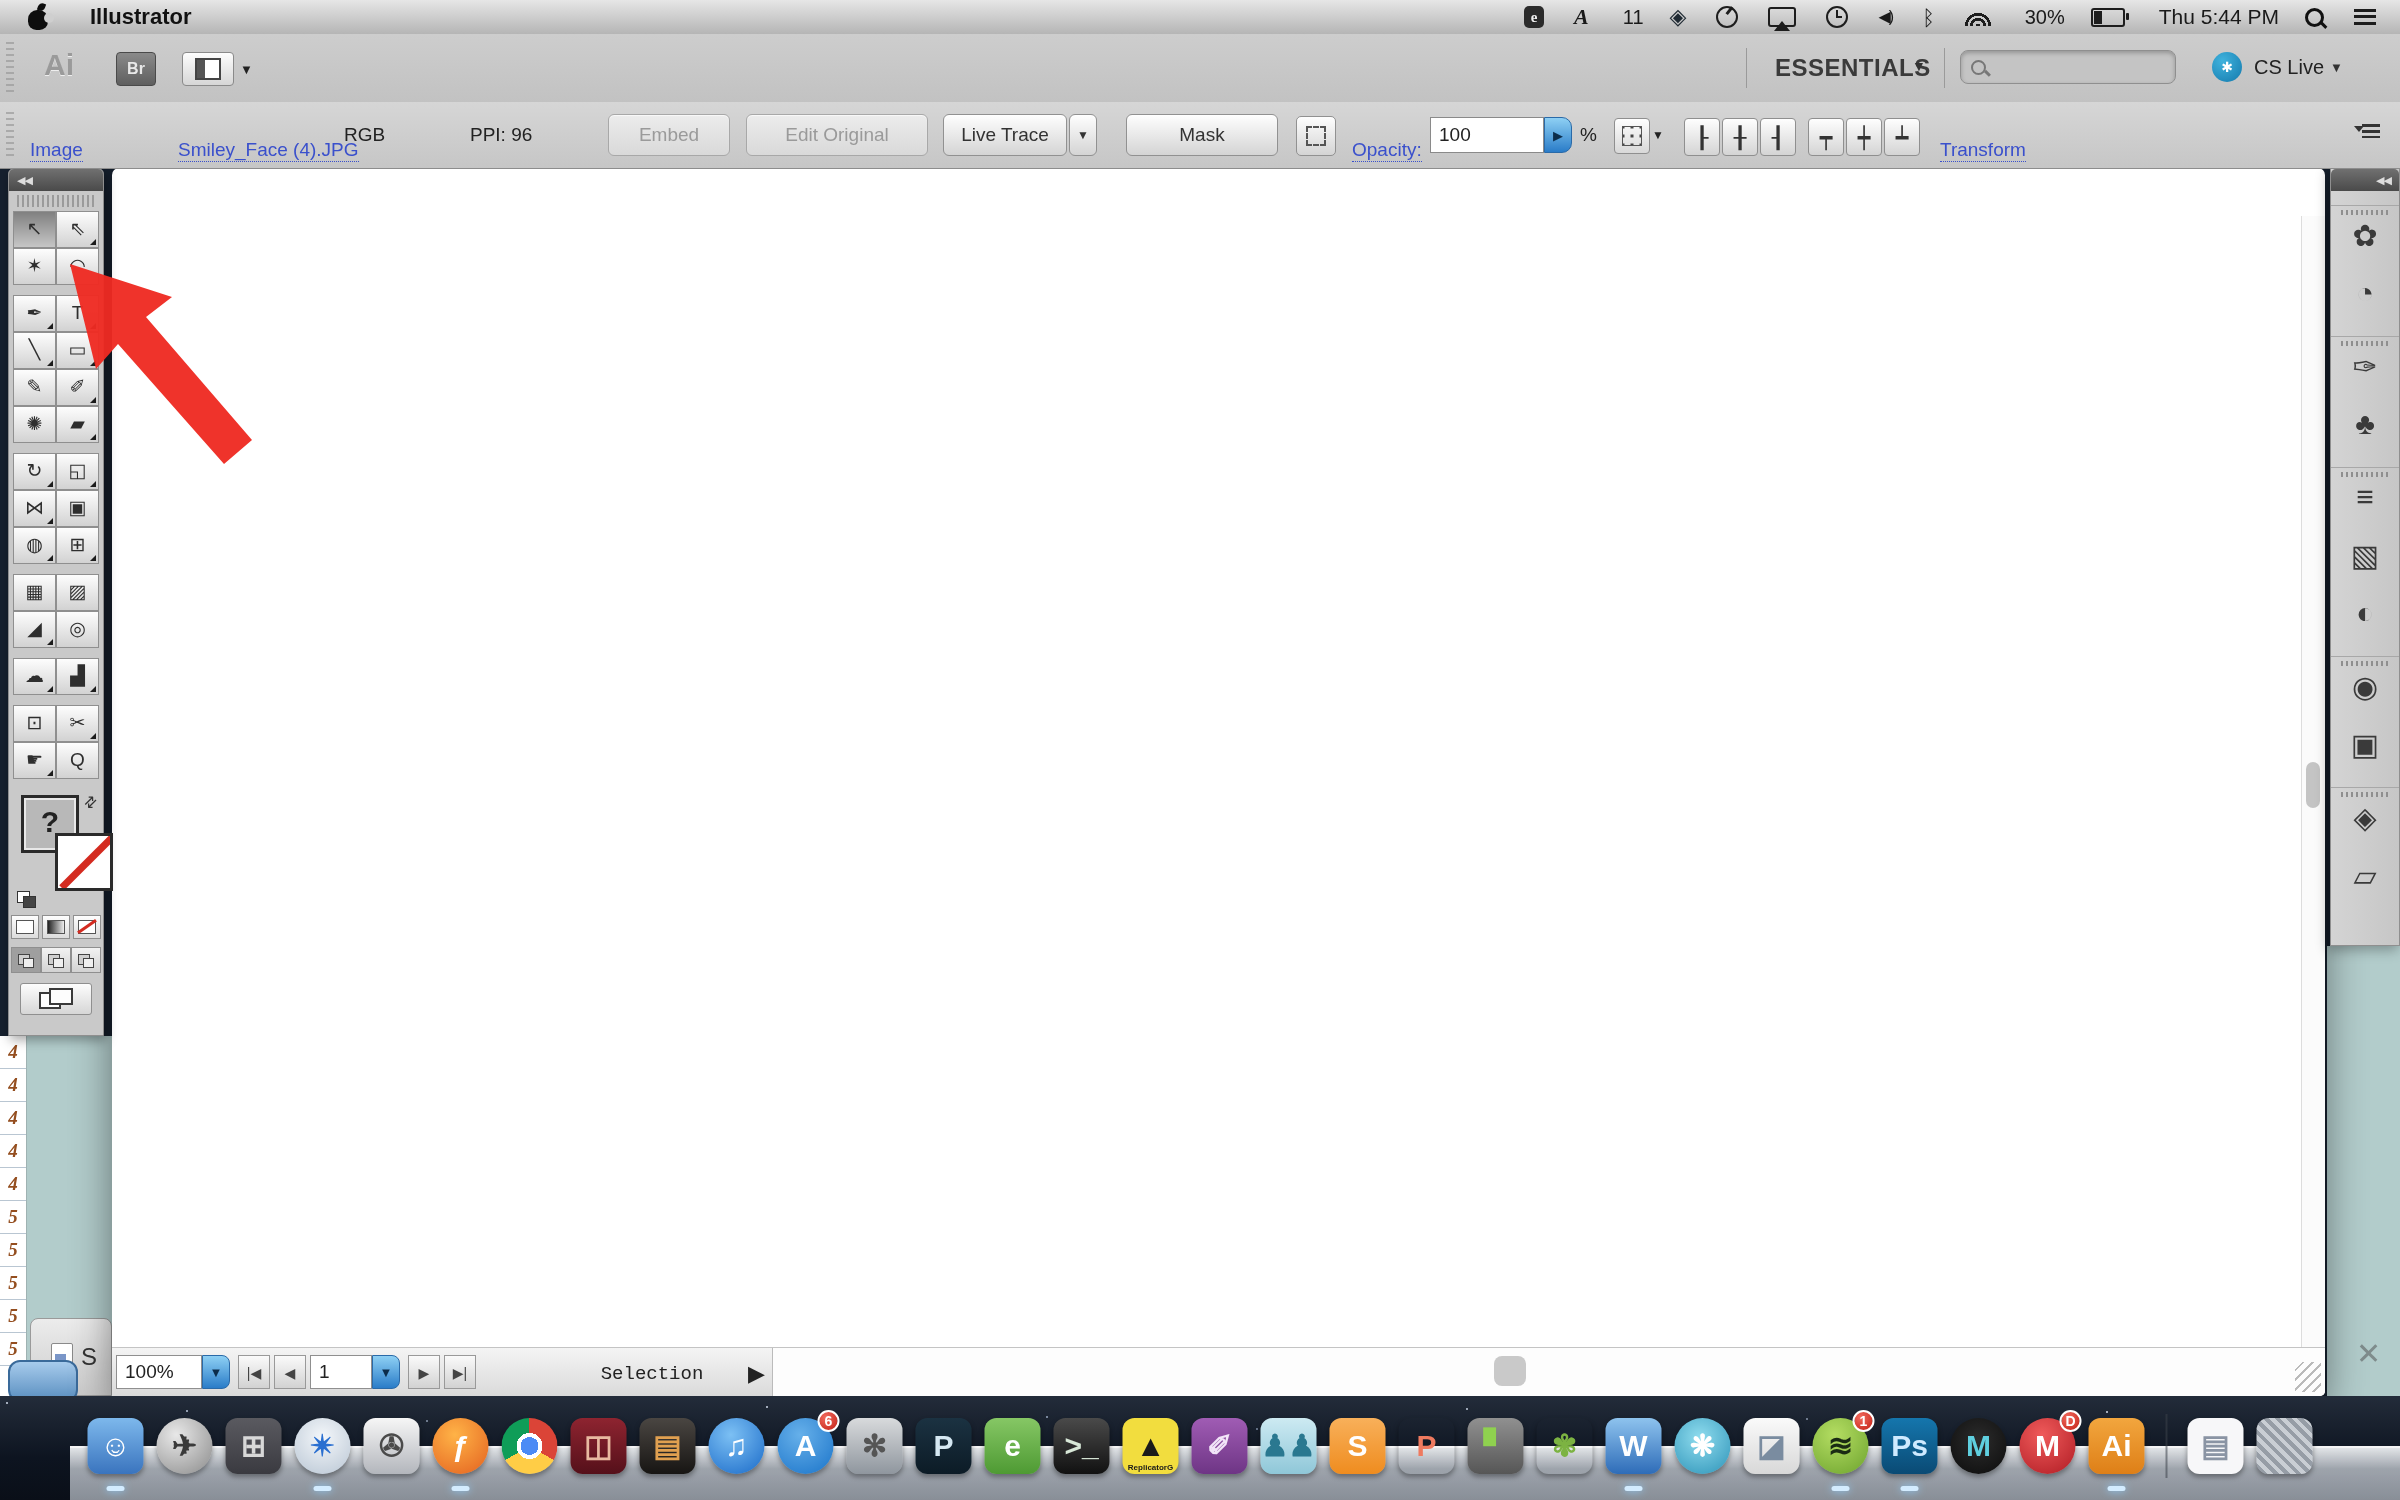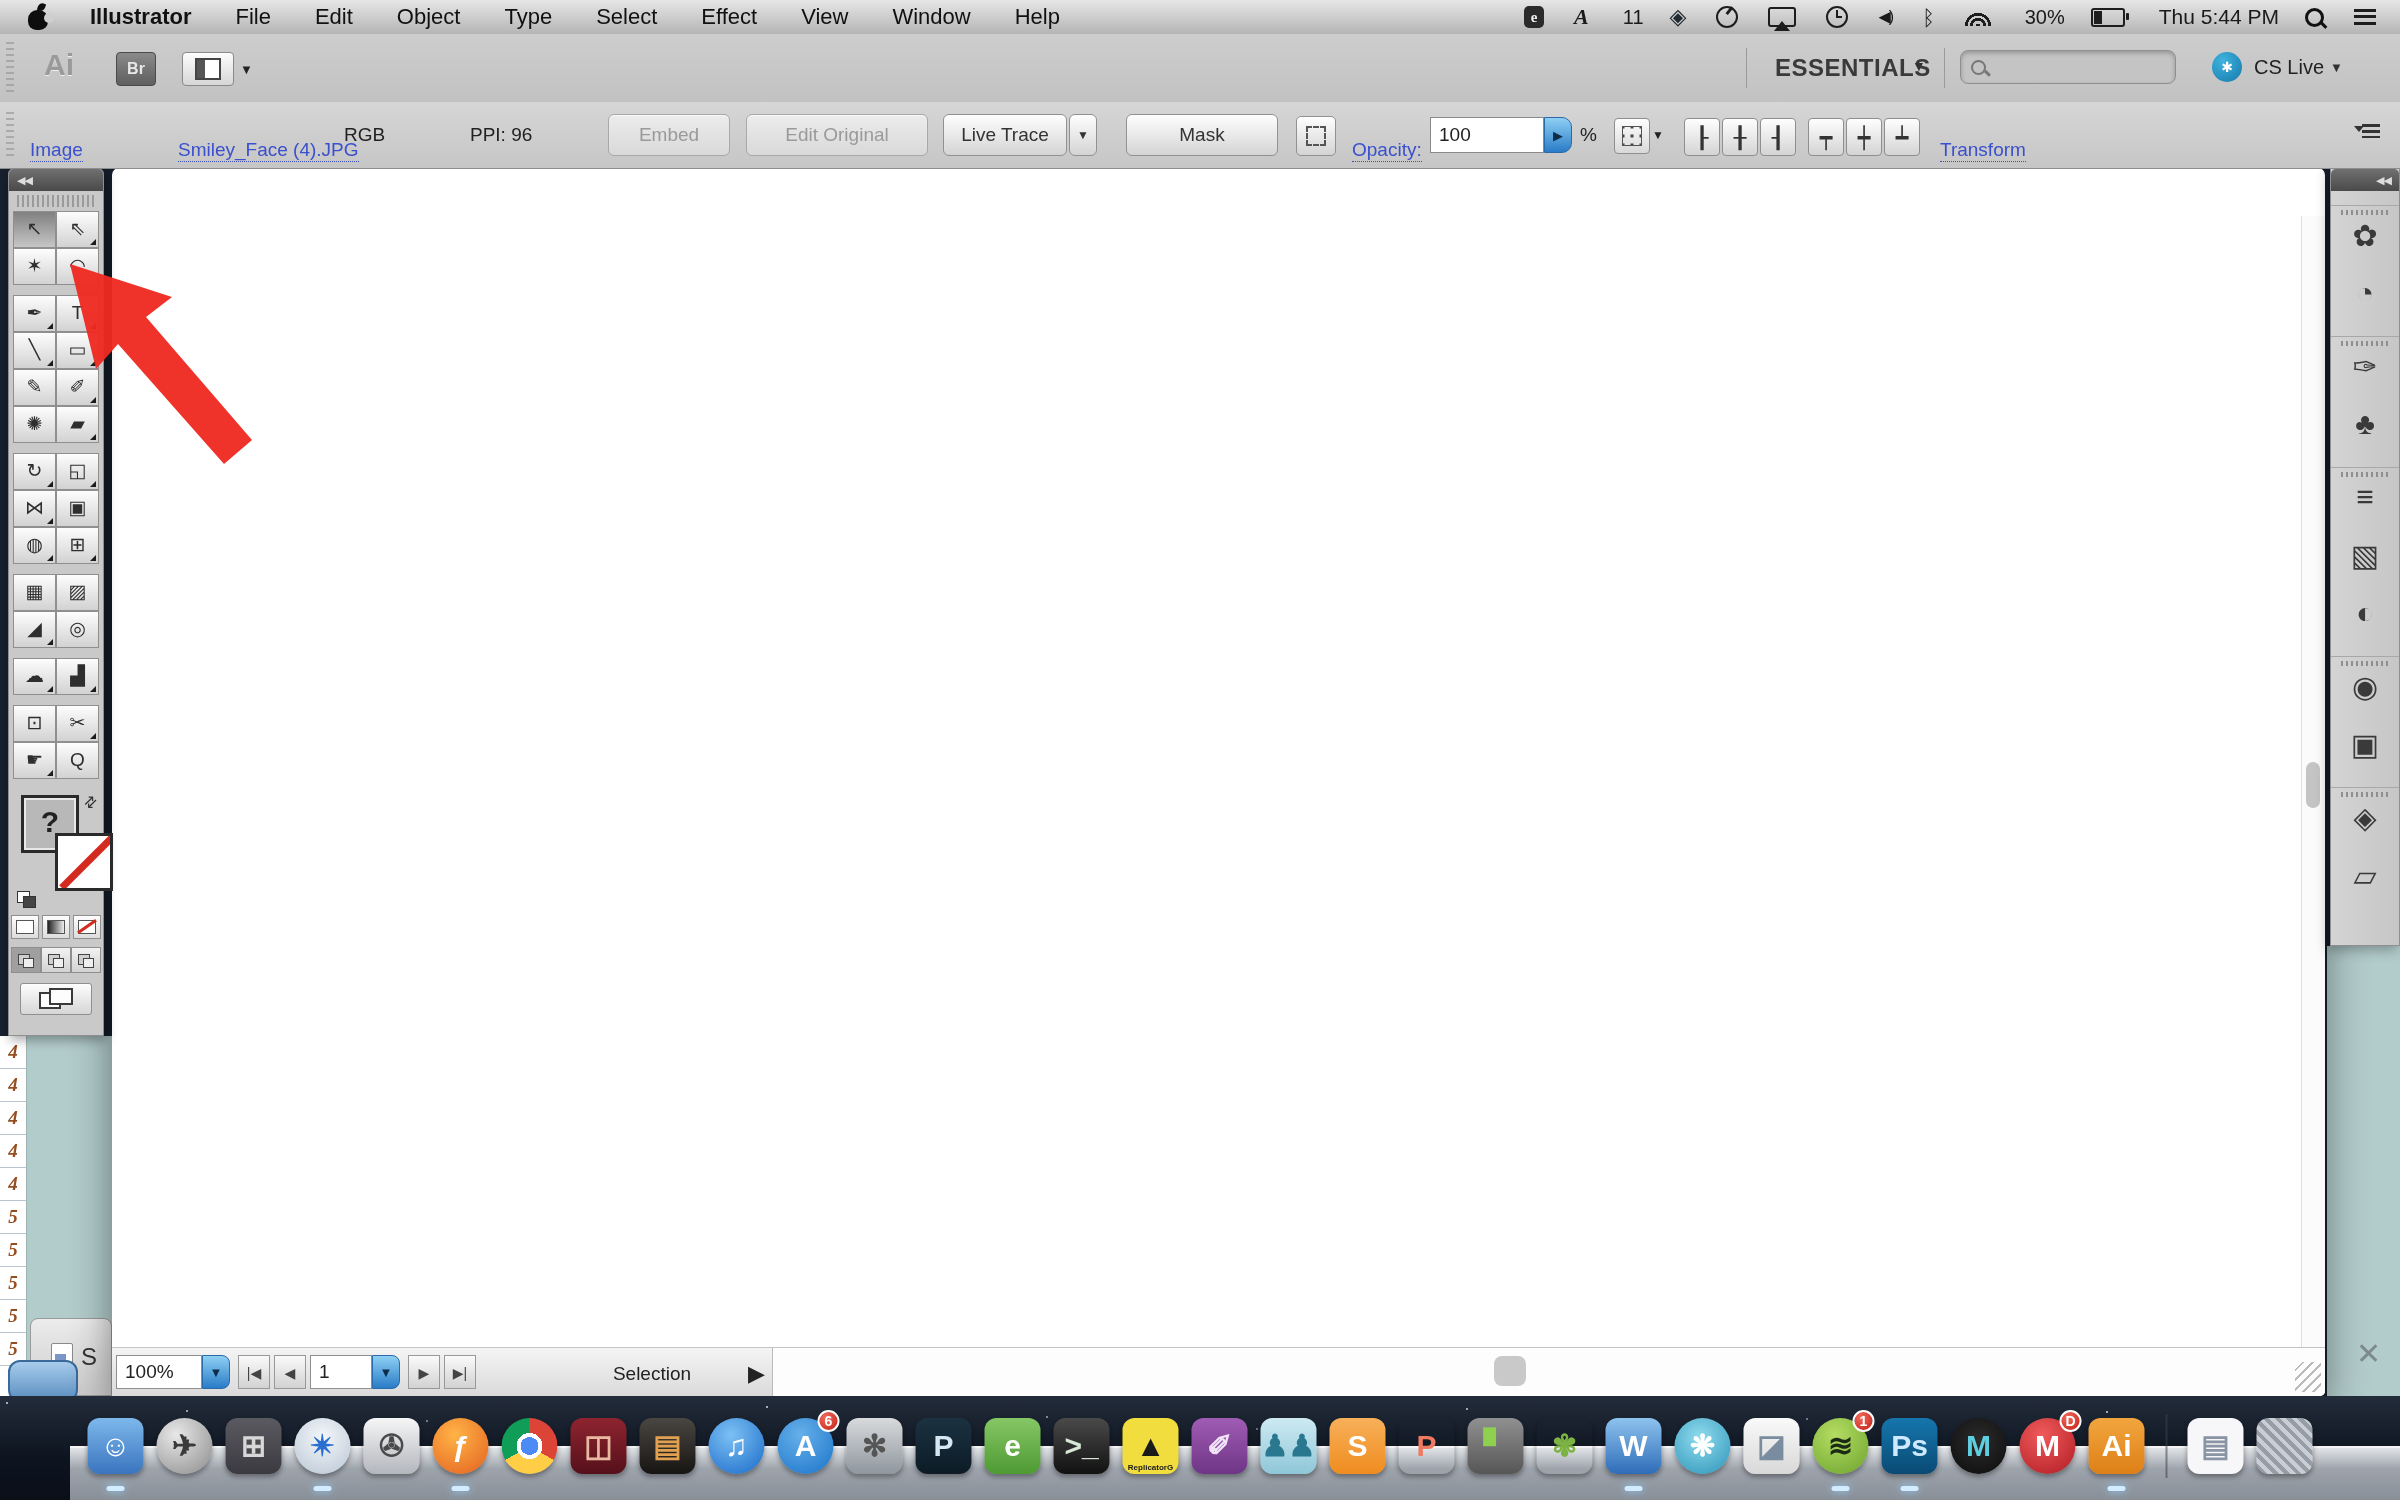--- a/index.html
+++ b/index.html
@@ -110,21 +110,21 @@
   #statusbar{position:absolute;left:0;top:0;width:660px;height:48px;background:linear-gradient(#f4f4f4,#dadada);border-right:1px solid #bbb;font-size:19px;color:#222;}
   .sb{position:absolute;top:7px;height:34px;box-sizing:border-box;}
   #zoom-field{left:4px;width:86px;background:#fff;border:1px solid #8f8f8f;padding:5px 0 0 8px;}
   .bluebtn{width:28px;background:linear-gradient(#8ed0f4,#2a7cc8);border:1px solid #2a6aa8;border-radius:0 8px 8px 0;color:#0c2c4a;font-size:13px;text-align:center;padding-top:9px;}
   #zoom-drop{left:90px;}
   .navbtn{width:32px;background:linear-gradient(#fafafa,#d2d2d2);border:1px solid #999;text-align:center;font-size:14px;color:#444;padding-top:9px;}
   #nav-first{left:126px;} #nav-prev{left:162px;}
   #page-field{left:198px;width:62px;background:#fff;border:1px solid #8f8f8f;padding:5px 0 0 8px;}
   #page-drop{left:260px;}
   #nav-next{left:296px;} #nav-last{left:332px;}
-  #tool-indicator{left:440px;width:200px;text-align:center;padding-top:8px;}
+  #tool-indicator{left:440px;width:200px;text-align:center;padding-top:8px;font-family:Liberation Mono, monospace;}
   #tool-arrow{left:636px;font-size:22px;padding-top:6px;}
   #hthumb{position:absolute;left:1382px;top:8px;width:32px;height:30px;border-radius:8px;background:#c9c9c9;}
   #resize-grip{position:absolute;right:4px;bottom:4px;width:26px;height:30px;background:repeating-linear-gradient(135deg,transparent 0 5px,#aaa 5px 7px);opacity:.8;}
 
   
   #toolbar{position:absolute;left:8px;top:168px;width:96px;height:868px;background:#c9c9c9;border:1px solid #8f8f8f;border-radius:6px 6px 0 0;box-shadow:2px 4px 12px rgba(0,0,0,.35);box-sizing:border-box;}
   .phead{height:22px;background:linear-gradient(#707070,#4a4a4a);border-radius:5px 5px 0 0;color:#ddd;font-size:11px;line-height:22px;padding:0 8px;letter-spacing:-1px;}
   .pgrip{height:12px;background:repeating-linear-gradient(90deg,#8f8f8f 0 2px,transparent 2px 5px);margin:4px 8px;opacity:.8;}
   #tools{display:grid;grid-template-columns:43px 43px;justify-content:center;}
   .tool{height:37px;background:linear-gradient(#fdfdfd,#d2d2d2);border:1px solid #8f8f8f;position:relative;box-sizing:border-box;}
@@ -411,32 +411,20 @@
           <span>▱</span>
         </div>
       </div>
   </div>
 
   <div id="menubar" data-name="menu-bar">
     <span class="apple" data-name="apple-menu-icon">
         <i></i>
       </span>
     <span id="menu-appname" data-name="menu-app-name">Illustrator</span>
-    <div id="menus">
-
-    <span class="menu-item" data-name="menu-item">File</span>
-        <span class="menu-item" data-name="menu-item">Edit</span>
-        <span class="menu-item" data-name="menu-item">Object</span>
-        <span class="menu-item" data-name="menu-item">Type</span>
-        <span class="menu-item" data-name="menu-item">Select</span>
-        <span class="menu-item" data-name="menu-item">Effect</span>
-        <span class="menu-item" data-name="menu-item">View</span>
-        <span class="menu-item" data-name="menu-item">Window</span>
-        <span class="menu-item" data-name="menu-item">Help</span>
-      </div>
     <div id="mstatus">
 
     <span class="mi" data-name="menu-status-evernote">
           <span class="draw">e</span>
           <span class="mtext"></span>
         </span>
         <span class="mi" data-name="menu-status-app-a">
           <span class="draw">A</span>
           <span class="mtext"></span>
         </span>

